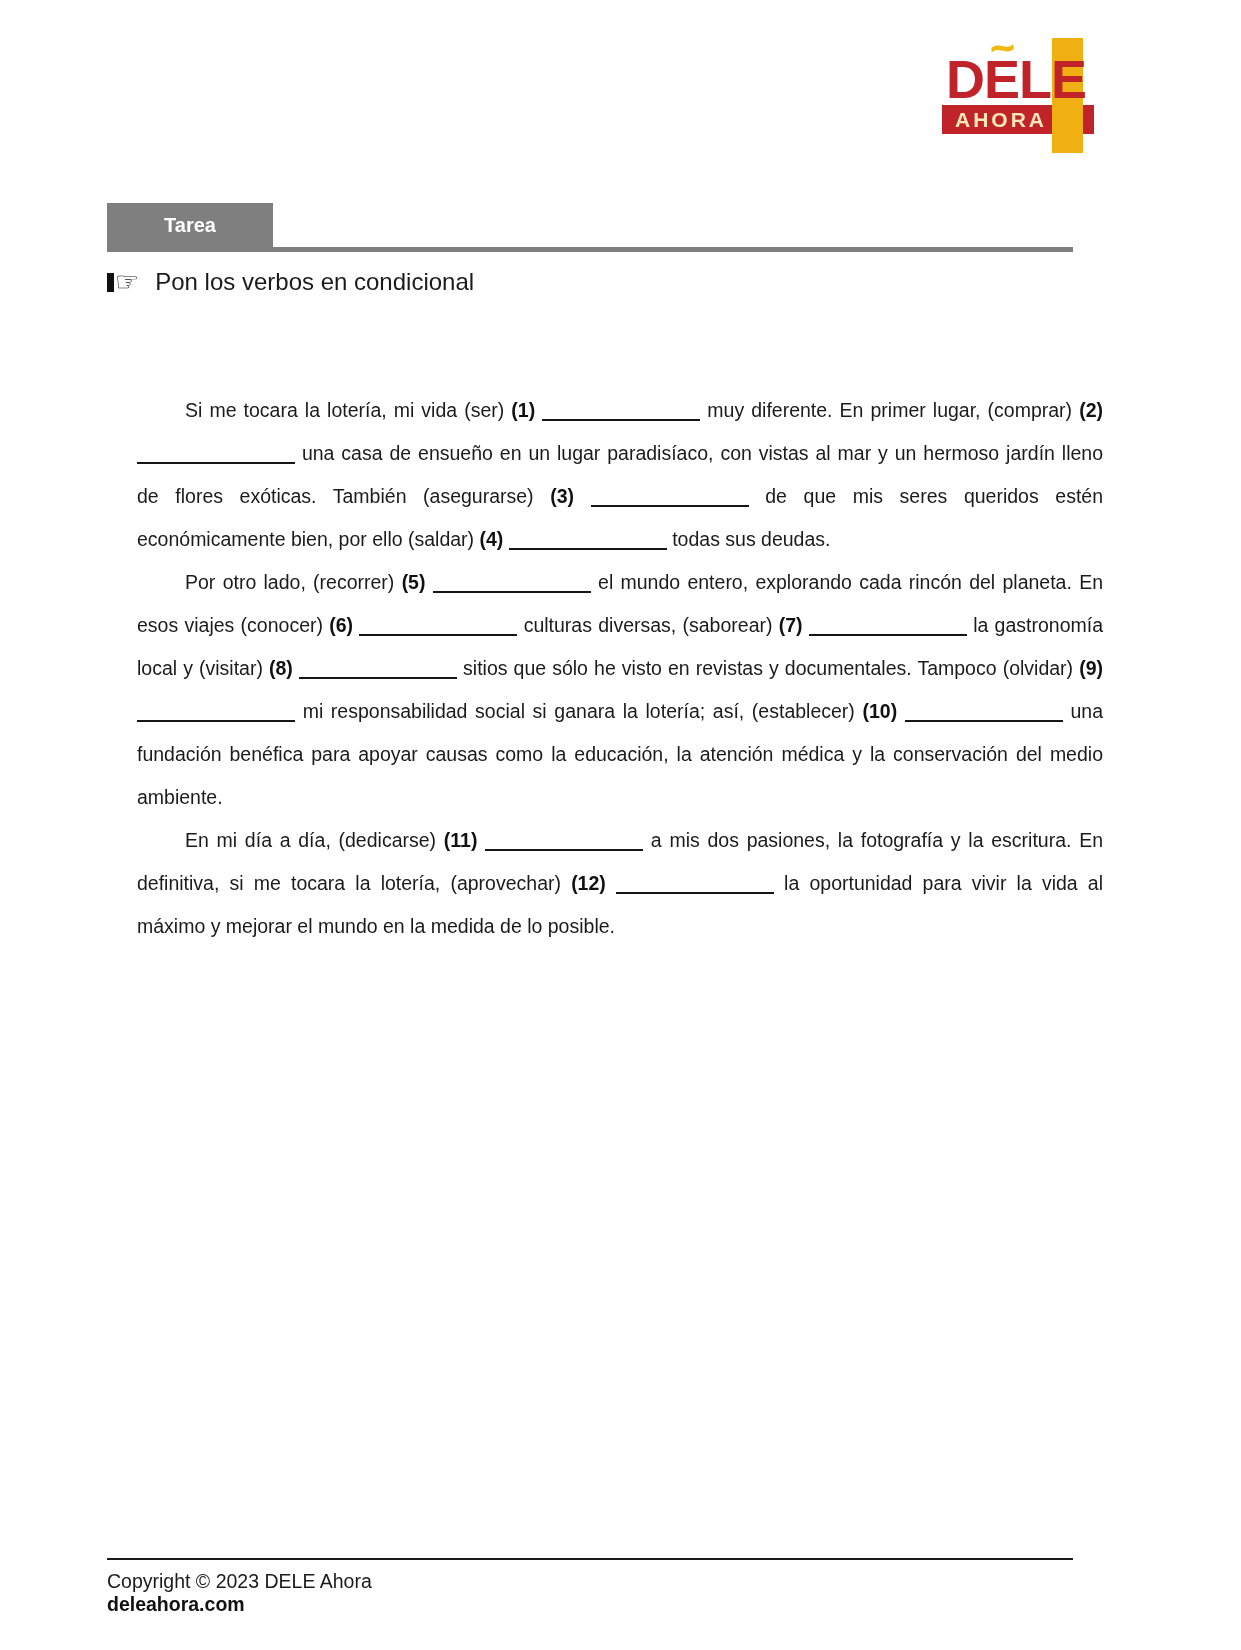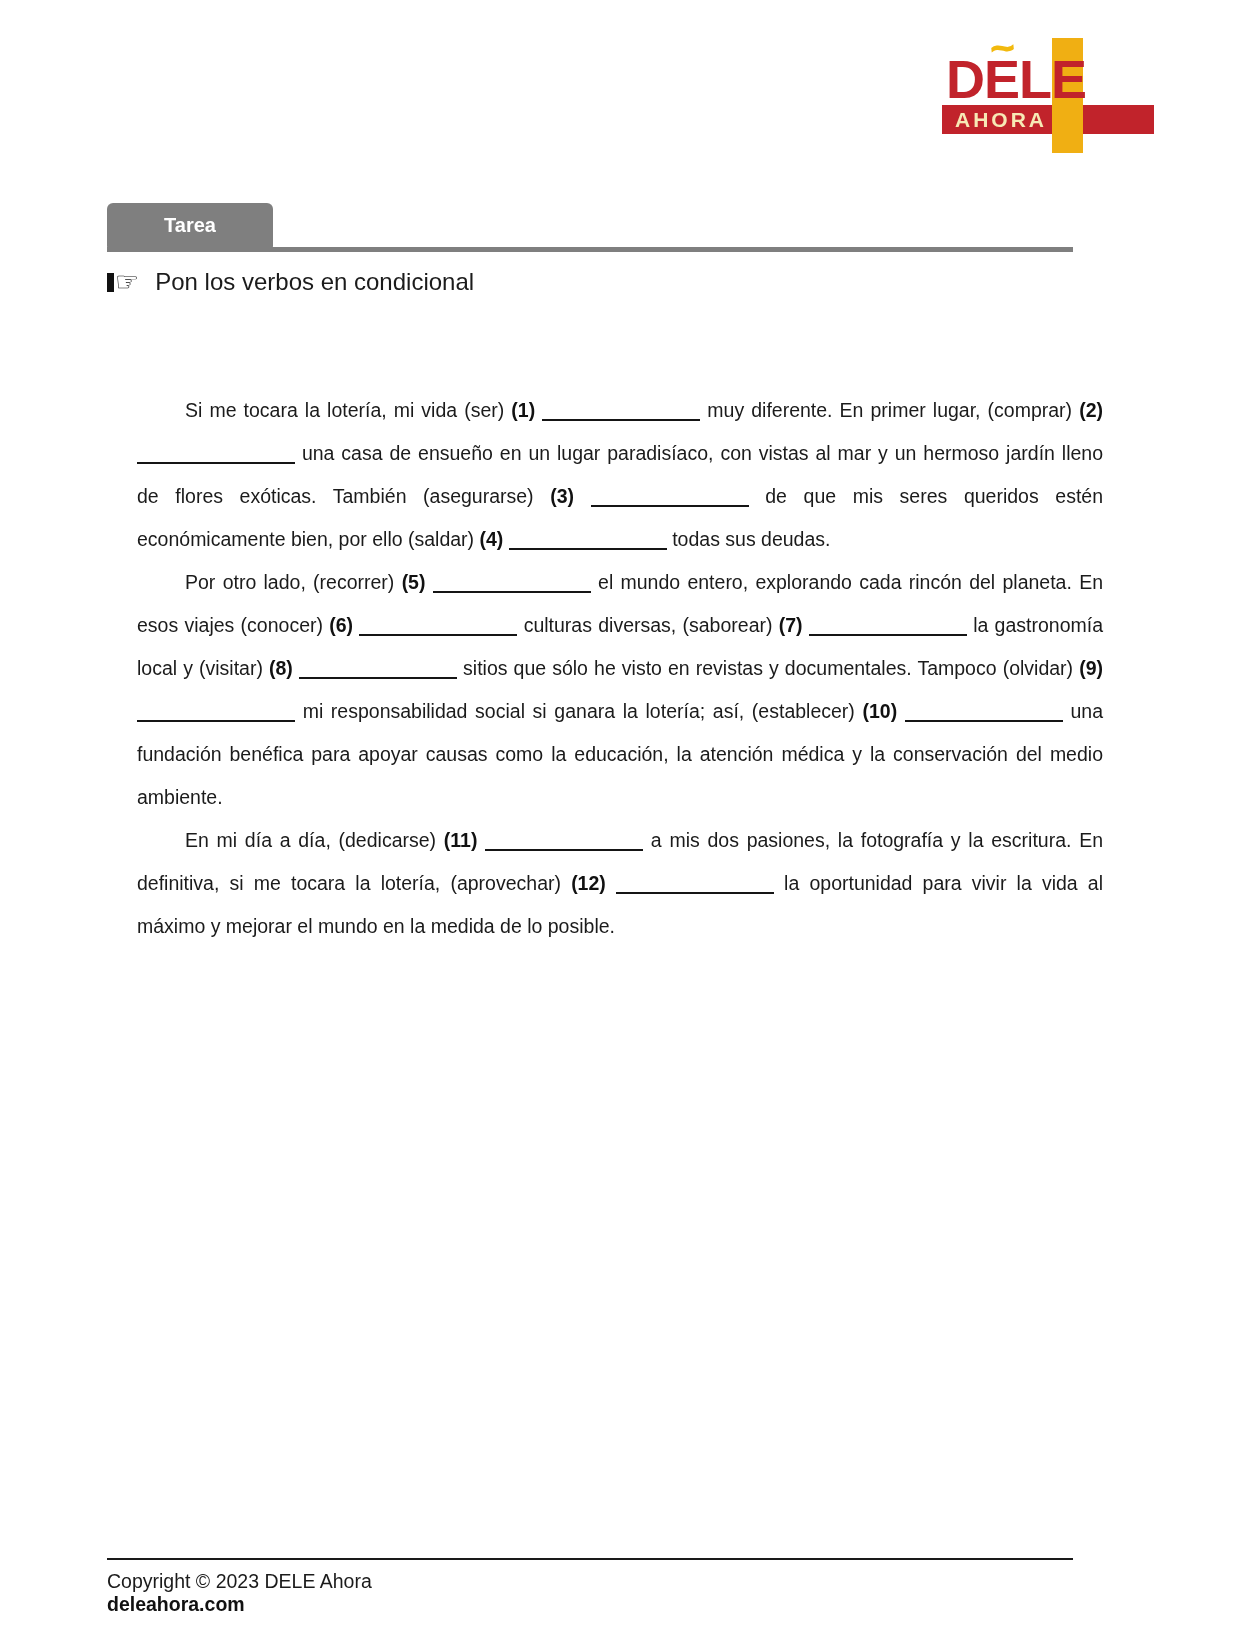--- a/index.html
+++ b/index.html
@@ -3,34 +3,34 @@
 <meta charset="utf-8">
 <style>
   * { margin:0; padding:0; box-sizing:border-box; }
   html,body { background:#ffffff; }
   body { font-family:"Liberation Sans", sans-serif; }
   .page { position:relative; width:1241px; height:1650px; background:#ffffff; overflow:hidden; }
 
   
   .logo { position:absolute; left:0; top:0; width:1241px; height:180px; }
   .logo-bar { position:absolute; left:1052px; top:38px; width:31px; height:115px; background:#F0AF13; z-index:2; }
-  .logo-banner { position:absolute; left:942px; top:105px; width:212px; height:29px; background:#C1232B; z-index:1;
+  .logo-banner { position:absolute; left:942px; top:105px; width:152px; height:29px; background:#C1232B; z-index:1;
                  display:flex; align-items:center; padding-left:13px; }
   .logo-banner span { font-size:21px; font-weight:bold; color:#F7E9B5; letter-spacing:3px; }
   .logo-dele { position:absolute; left:946px; top:52px; z-index:3; font-size:54px; font-weight:bold;
                color:#C1232B; line-height:1; letter-spacing:-1px; white-space:nowrap; }
   .e-wrap { position:relative; display:inline-block; }
   .tilde { position:absolute; left:50%; top:-26px; transform:translateX(-50%) rotate(-6deg);
            color:#F2B90D; font-size:44px; font-weight:bold; line-height:1; }
 
   
   .task-bar { position:absolute; left:107px; top:203px; width:966px; height:49px; }
   .task-label { position:absolute; left:0; top:0; width:166px; height:49px; background:#7F7F7F;
                 color:#ffffff; font-size:20px; font-weight:bold; display:flex; align-items:center; justify-content:center;
-                padding-bottom:4px;border-radius:6px; }
+                padding-bottom:4px; }
   .task-rule { position:absolute; left:0; bottom:0; width:100%; height:5px; background:#7F7F7F; }
   .task-title { position:absolute; left:179px; top:9px; font-size:20px; font-weight:bold; color:#8D8D8D; }
 
   
   .instruction { position:absolute; left:107px; top:268px; display:flex; align-items:center; }
   .hand { display:inline-flex; align-items:center; margin-right:16px; }
   .cuff { display:inline-block; width:7px; height:19px; background:#111111; margin-right:1px; }
   .glyph { font-size:27px; line-height:1; color:#111111; }
   .instr-text { font-size:24px; color:#1b1b1b; }
 

